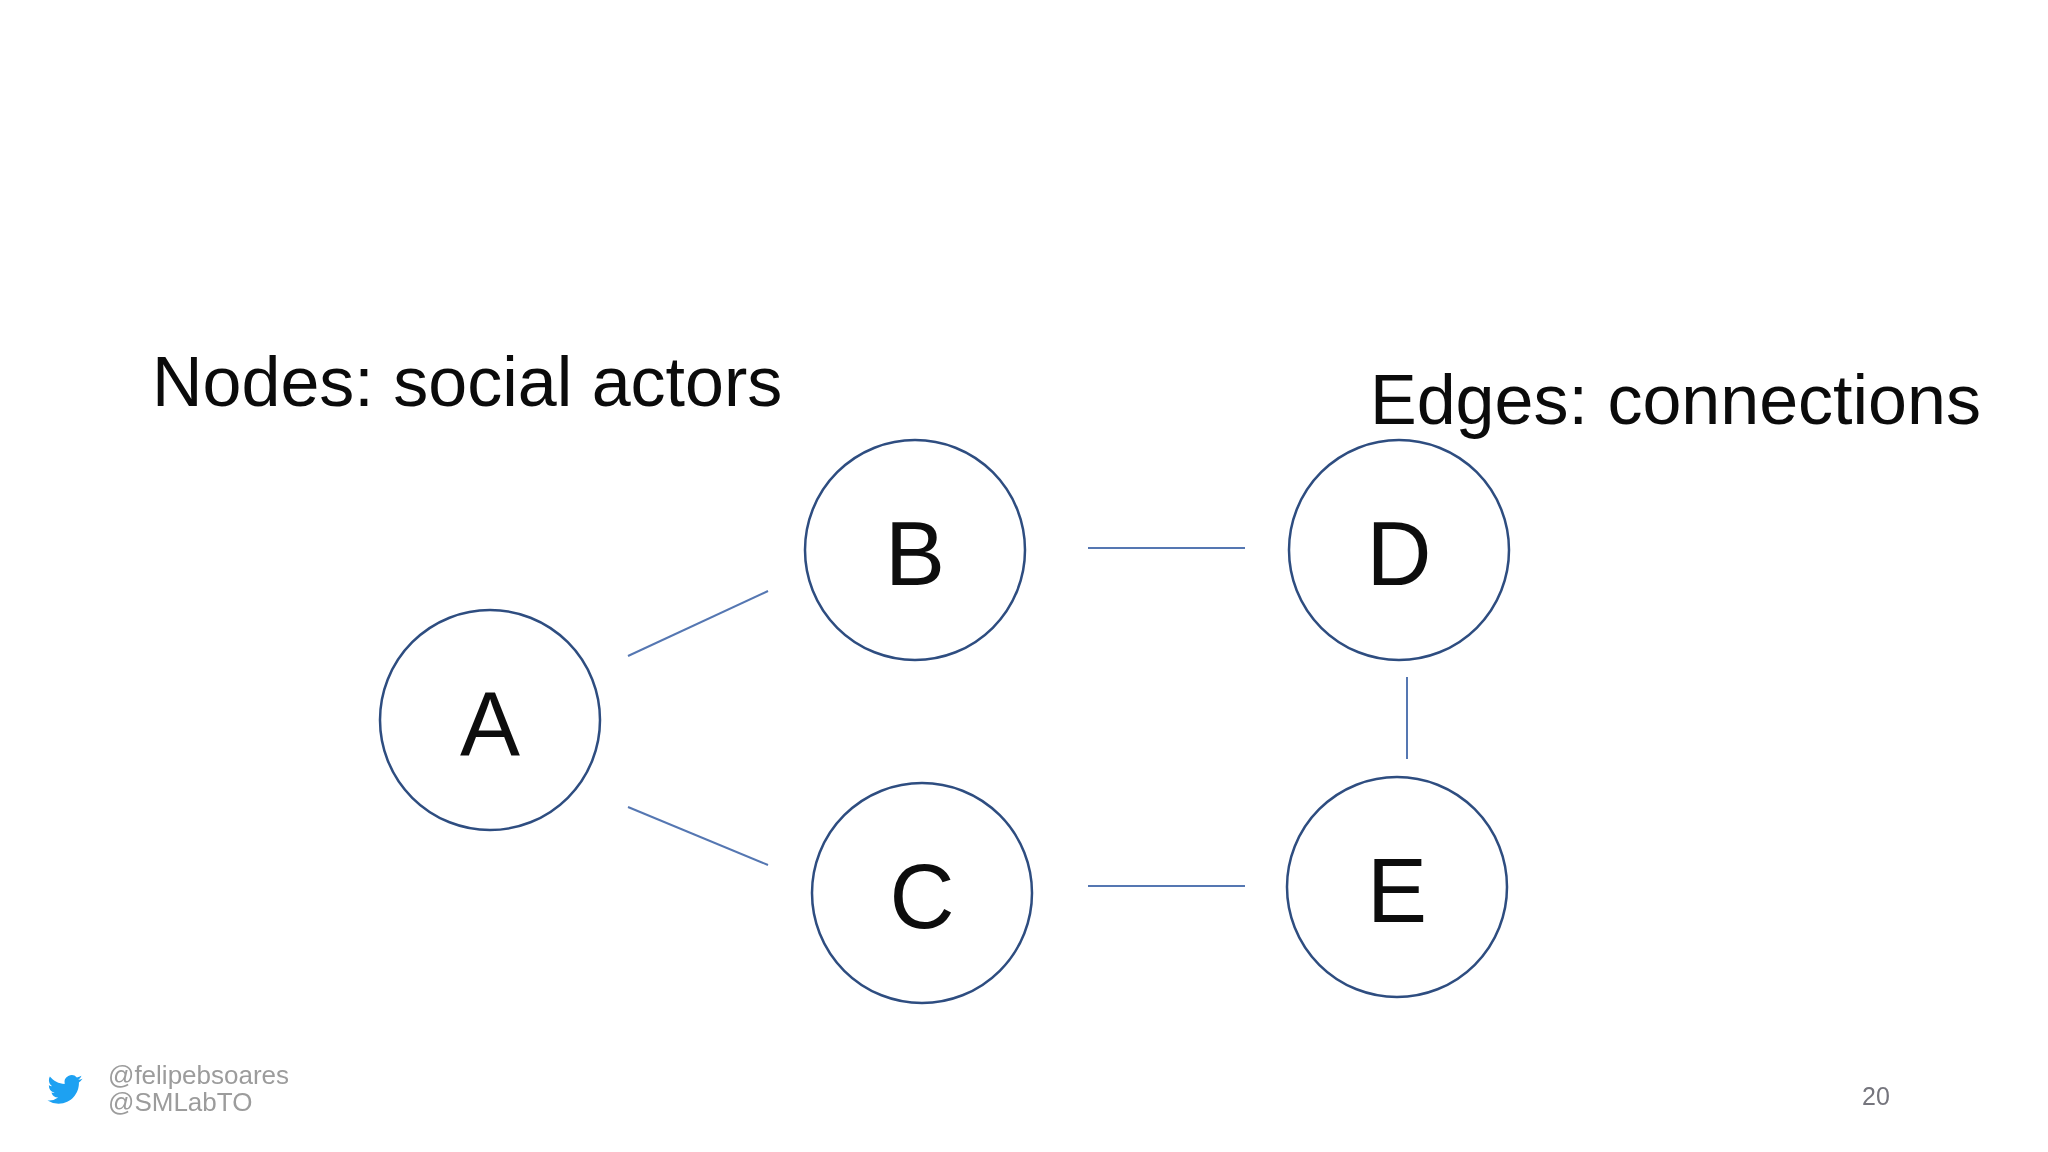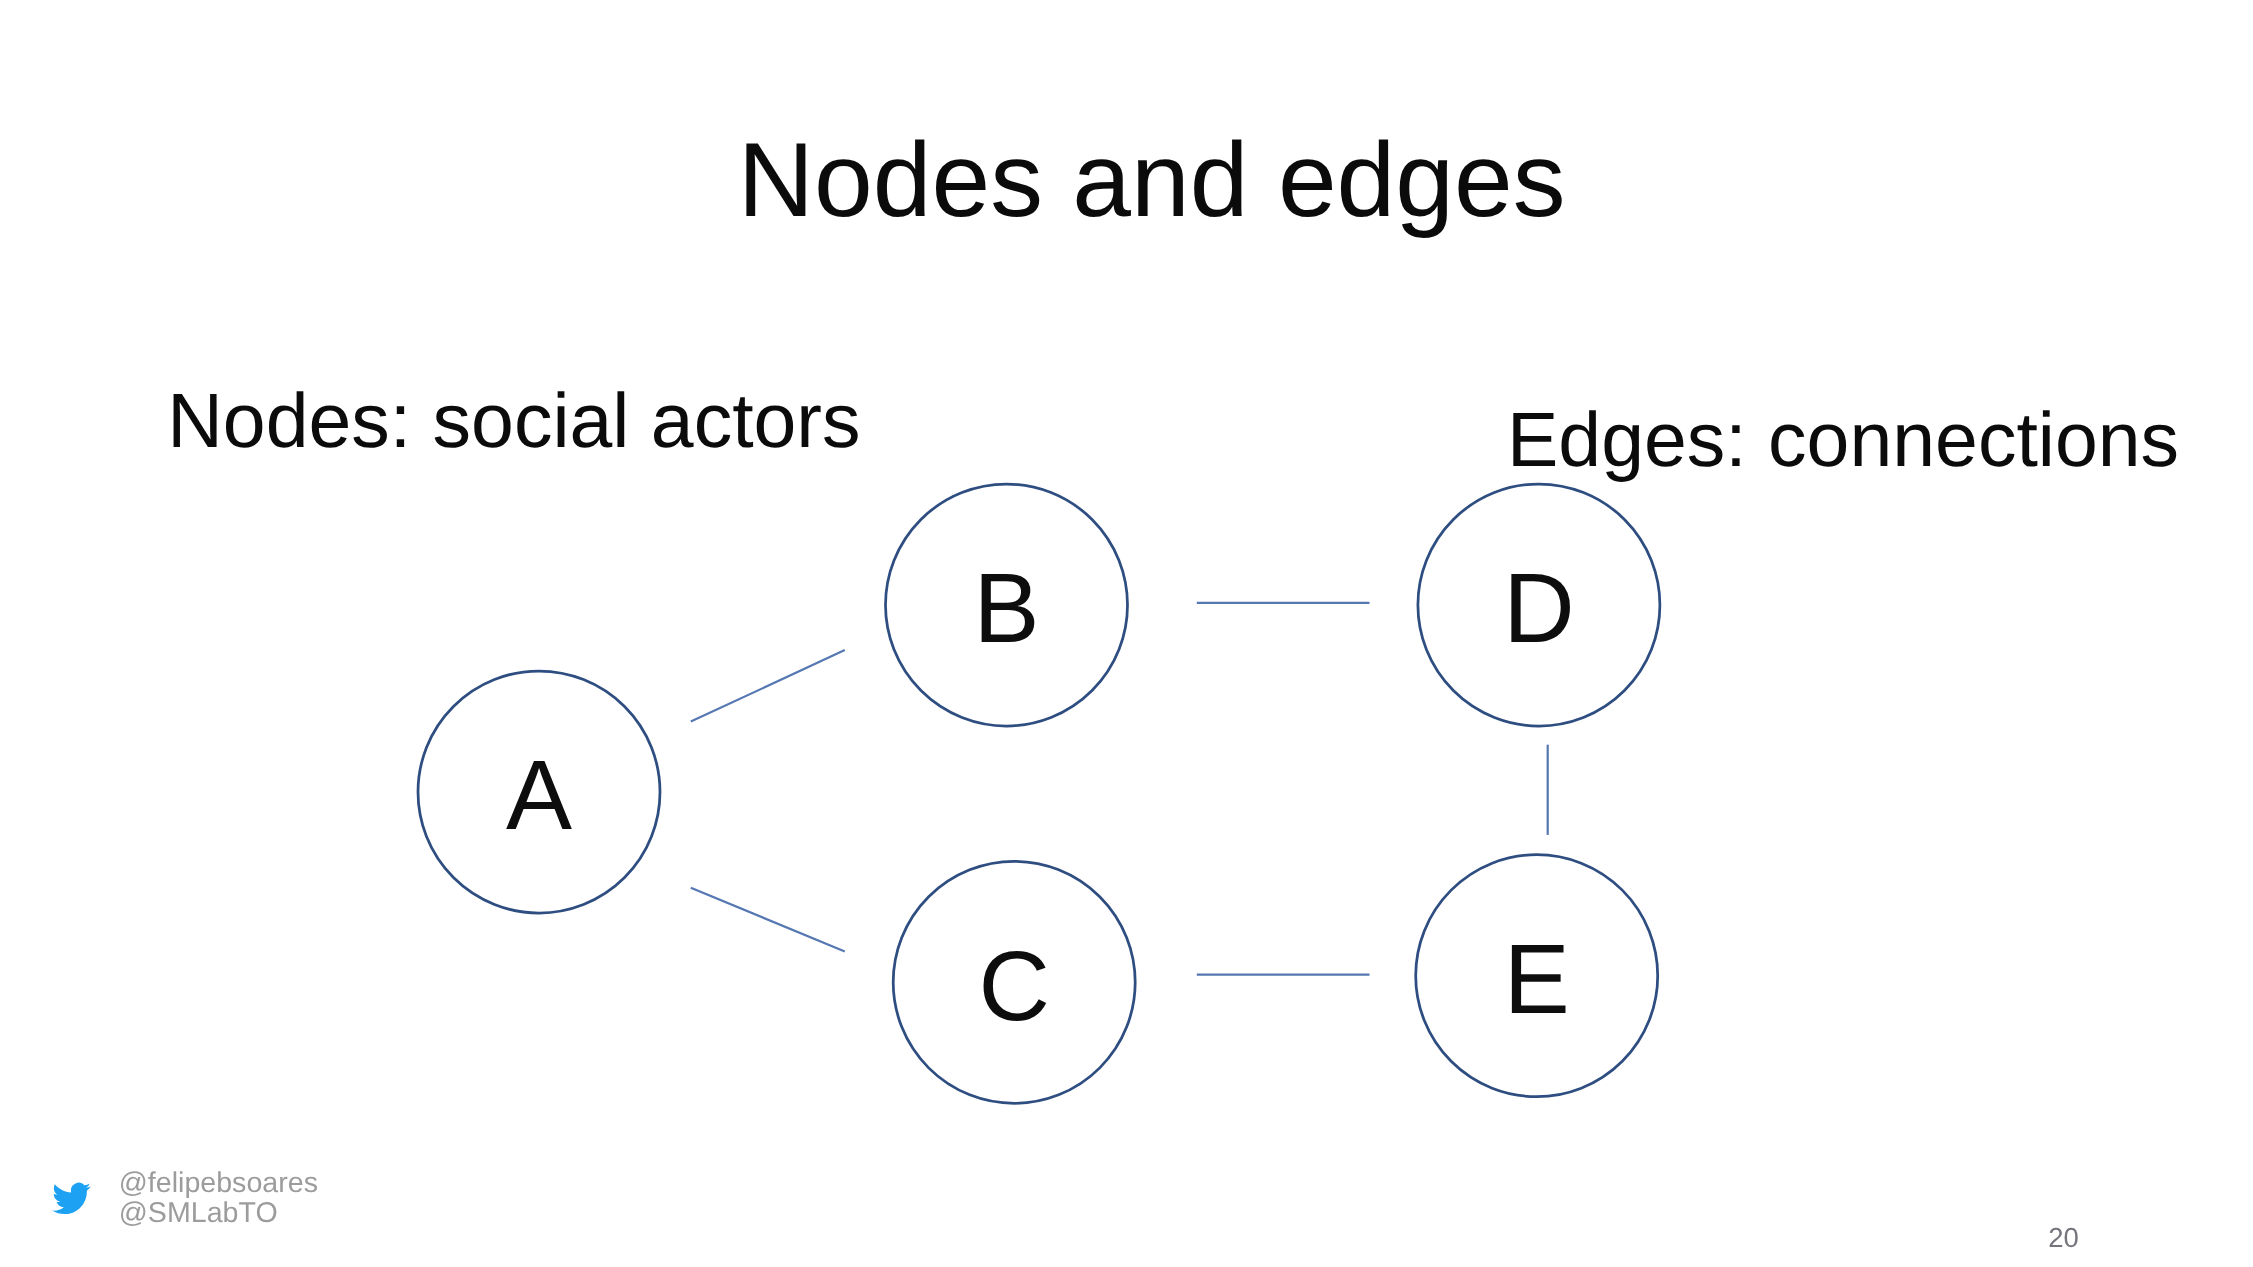--- a/index.html
+++ b/index.html
@@ -69,29 +69,27 @@
     line-height: 27px;
     color: #9c9c9c;
   }
   .page-number {
     position: absolute;
     left: 1862px;
     top: 1084px;
     font-size: 25px;
     line-height: 1;
     color: #75757d;
-    margin-top: 30px;
   }
 </style>
 </head>
 <body>
 
 <div class="slide">
 
-  <h1 class="title">Nodes and edges</h1>
 
   <div class="side-label label-left">Nodes: social actors</div>
 
   <div class="side-label label-right">Edges: connections</div>
 
   <svg id="graph" class="graph" viewBox="0 0 2048 1152" xmlns="http://www.w3.org/2000/svg">
       <line x1="628" y1="656" x2="768" y2="591" stroke="#5577b2" stroke-width="2"></line>
       <line x1="628" y1="807" x2="768" y2="865" stroke="#5577b2" stroke-width="2"></line>
       <line x1="1088" y1="548" x2="1245" y2="548" stroke="#5577b2" stroke-width="2"></line>
       <line x1="1088" y1="886" x2="1245" y2="886" stroke="#5577b2" stroke-width="2"></line>

